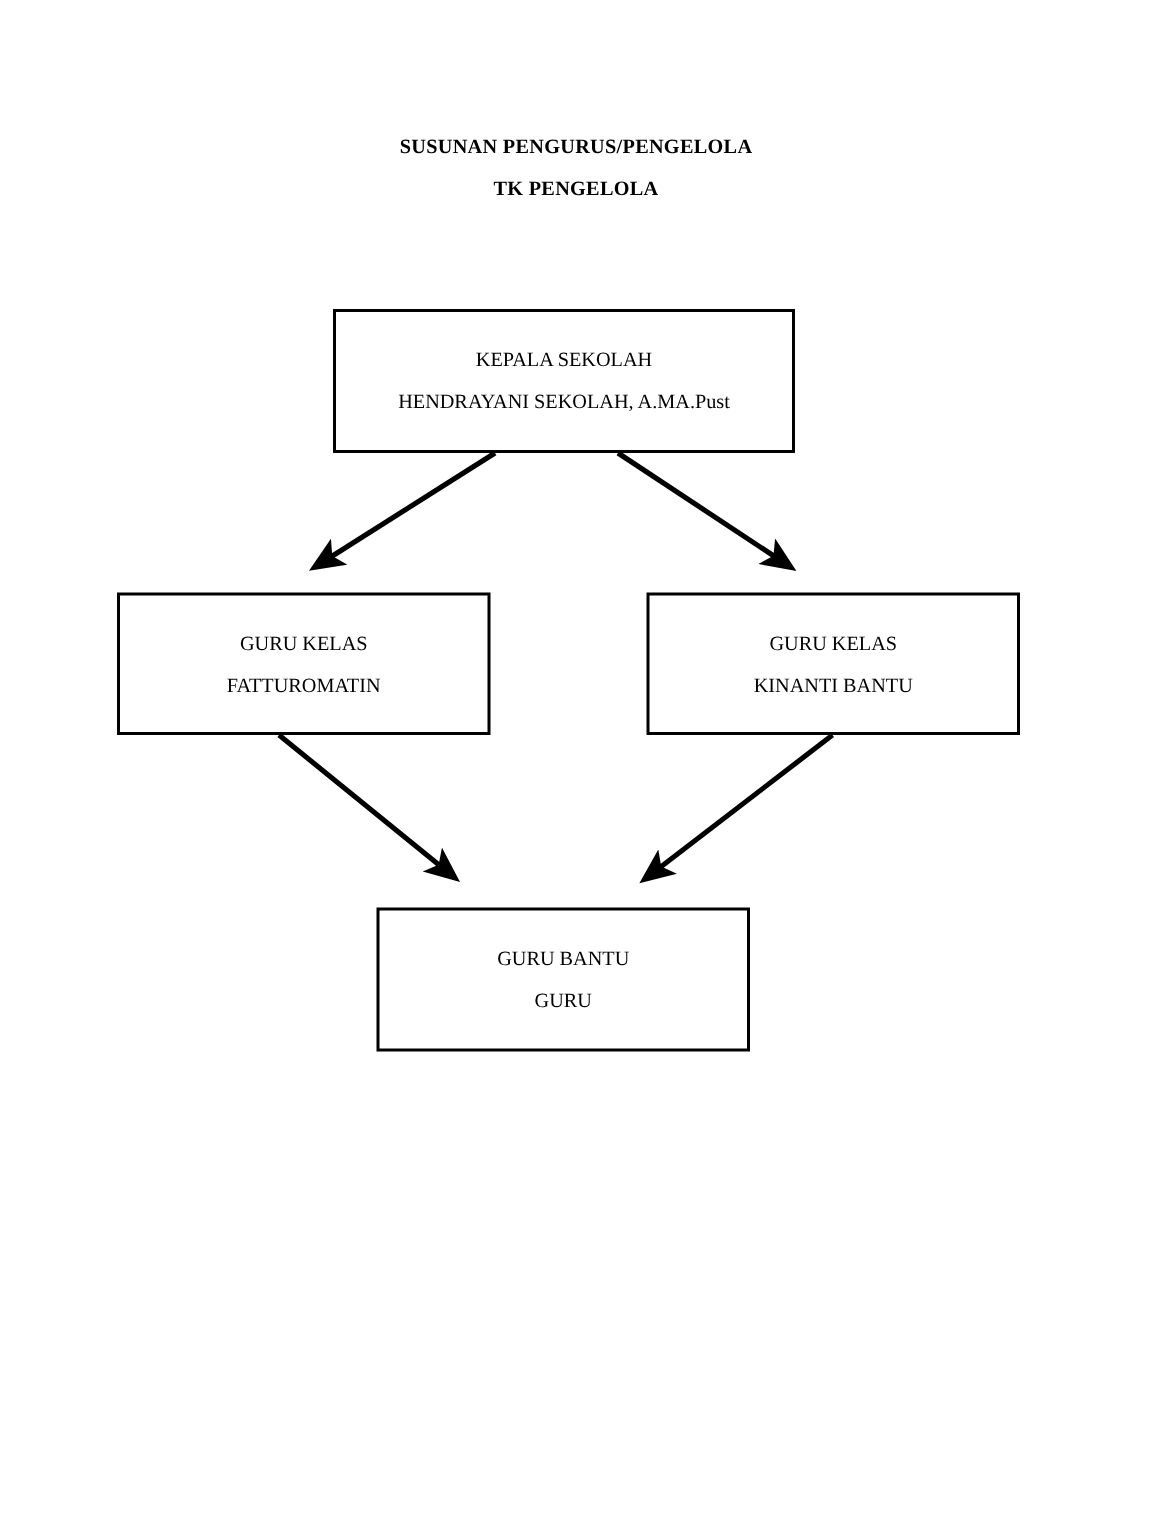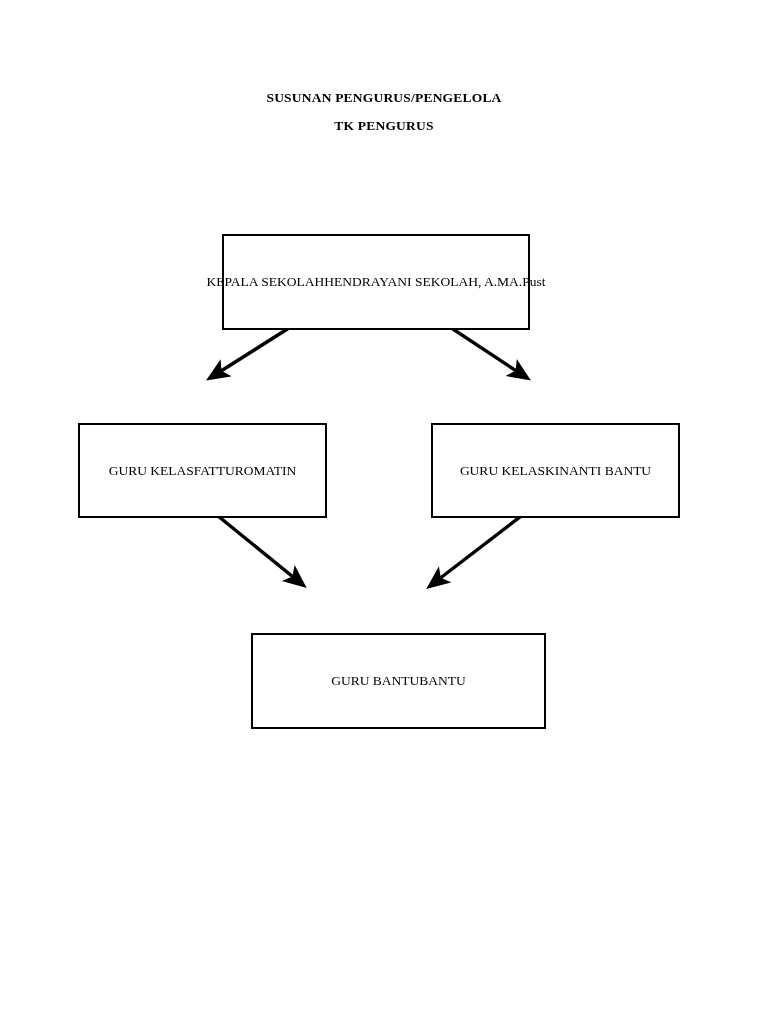--- a/index.html
+++ b/index.html
@@ -43,60 +43,59 @@
     white-space: nowrap;
   }
 
   
   .node-box {
     position: absolute;
     box-sizing: border-box;
     border: 2.5px solid #000000;
     background: #ffffff;
     display: flex;
-    flex-direction: row;
+    flex-direction: column;
     align-items: center;
     justify-content: center;
     z-index: 3;
-    margin-top: 28px;
   }
   .node-line {
     font-family: "Liberation Serif", "DejaVu Serif", serif;
     font-weight: normal;
     font-size: 13.5px;
     line-height: 28px;
     color: #000000;
     white-space: nowrap;
     text-align: center;
   }
 
   #box-kepala    { left: 222px; top: 206px; width: 308px; height: 96px; }
   #box-guru-kiri { left: 78px;  top: 395px; width: 249px; height: 95px; }
   #box-guru-kanan{ left: 431px; top: 395px; width: 249px; height: 95px; }
-  #box-bantu     { left: 251px; top: 605px; width: 295px; height: 96px; }
+  #box-bantu     { left: 251px; top: 605px; width: 249px; height: 96px; }
 
   
   #connectors {
     position: absolute;
     left: 0;
     top: 0;
     width: 768px;
     height: 1024px;
     z-index: 1;
     pointer-events: none;
   }
 </style>
 </head>
 <body>
 
 <div id="page">
 
   <div class="title-block">
     <div class="title-line">SUSUNAN PENGURUS/PENGELOLA</div>
-    <div class="title-line">TK PENGURUS</div>
+    <div class="title-line">TK PENGELOLA</div>
   </div>
 
   <svg id="connectors" viewBox="0 0 768 1024" width="768" height="1024">
     <defs>
       <marker id="arrowhead" markerWidth="7" markerHeight="7" refX="5.6" refY="3" orient="auto" markerUnits="strokeWidth">
         <path d="M 0 0 L 7 3 L 0 6 L 1.6 3 Z" fill="#000000"></path>
       </marker>
     </defs>
 
     <line x1="330" y1="302" x2="210" y2="378" stroke="#000000" stroke-width="3.4" marker-end="url(#arrowhead)"></line>
@@ -118,16 +117,16 @@
     <div class="node-line">FATTUROMATIN</div>
   </div>
 
   <div class="node-box" id="box-guru-kanan">
     <div class="node-line">GURU KELAS</div>
     <div class="node-line">KINANTI BANTU</div>
   </div>
 
   <div class="node-box" id="box-bantu">
     <div class="node-line">GURU BANTU</div>
-    <div class="node-line">BANTU</div>
+    <div class="node-line">GURU</div>
   </div>
 
 </div>
 
 </body></html>

